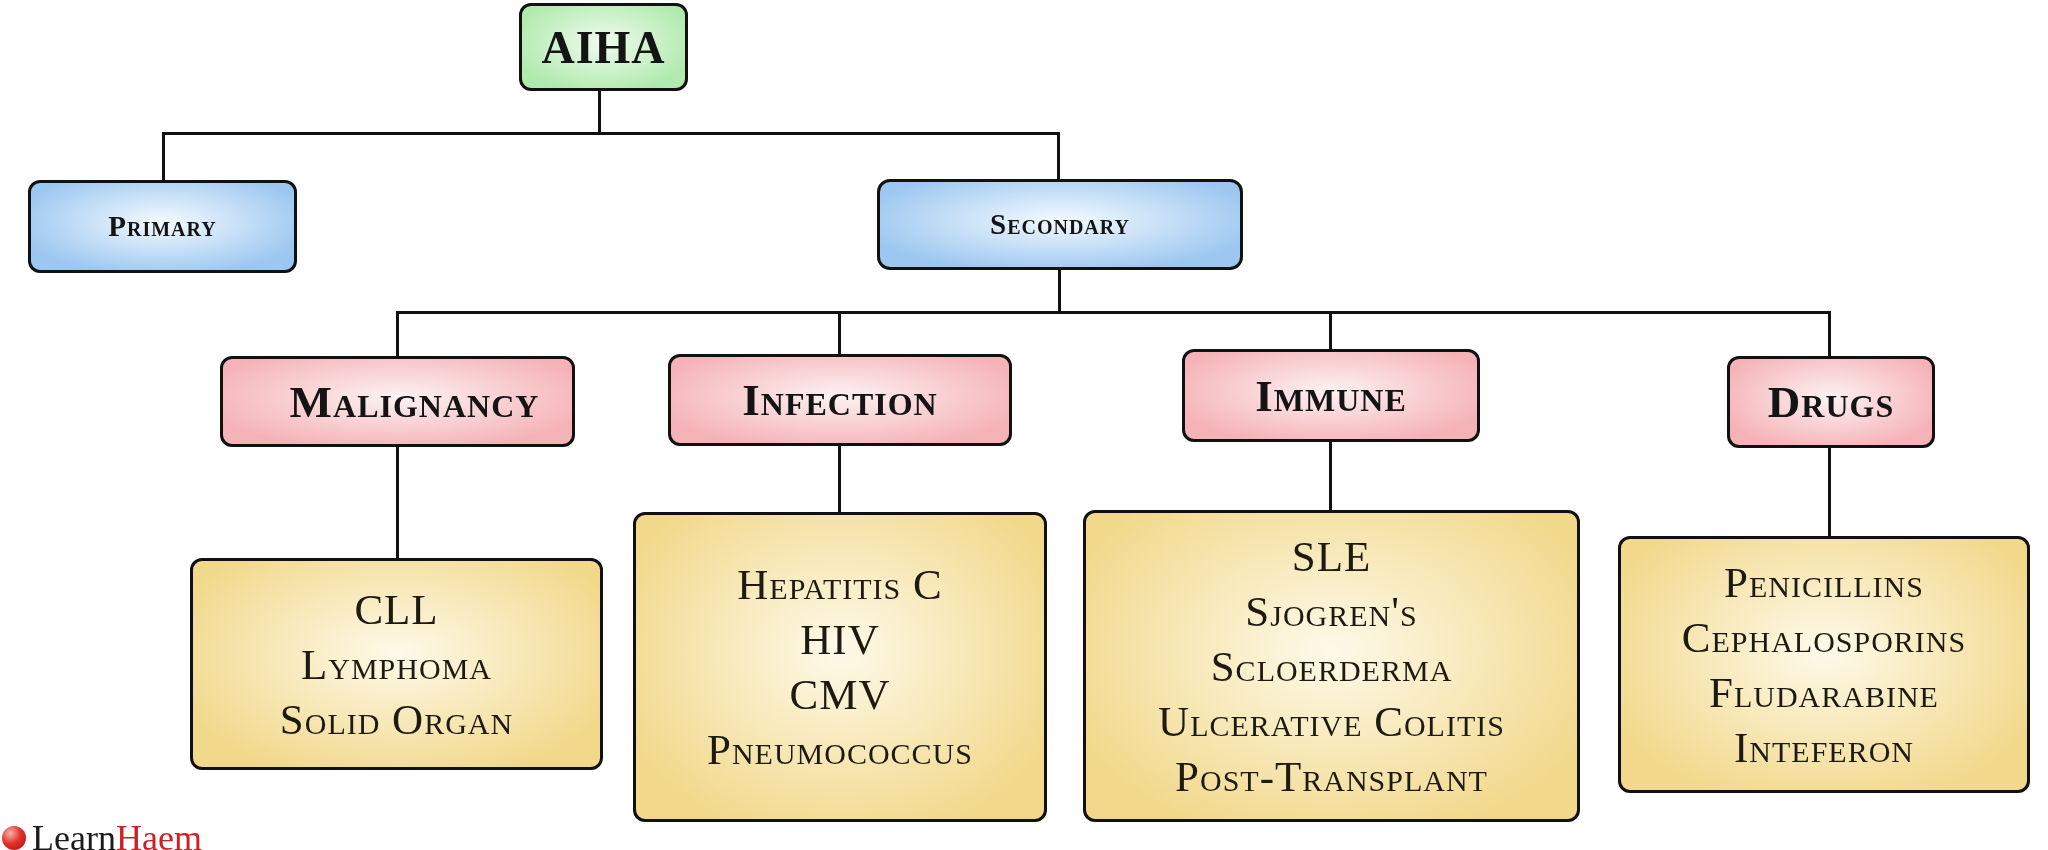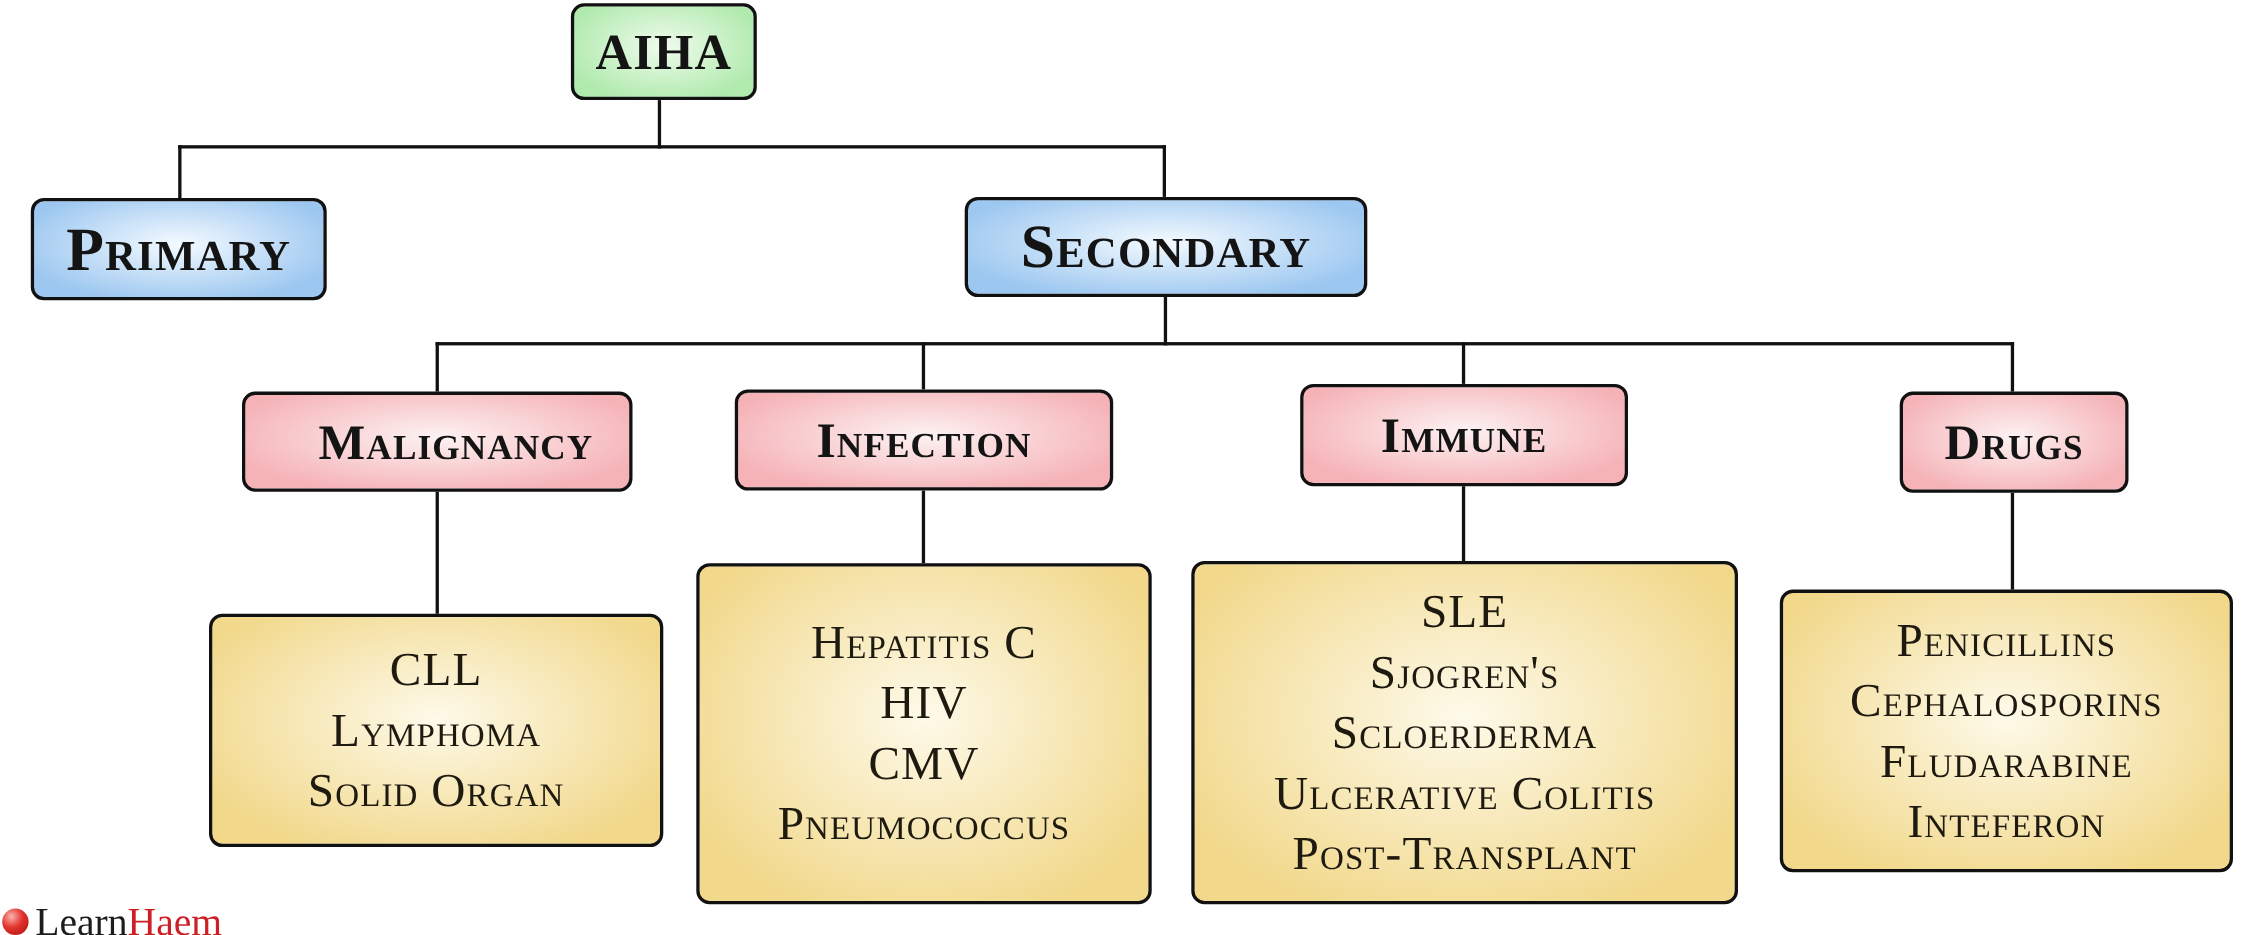--- a/index.html
+++ b/index.html
@@ -47,36 +47,36 @@
   }
   .node-level2 {
     background: radial-gradient(ellipse at 50% 45%, var(--level2-center) 0%, var(--level2-fill) 80%);
   }
   .node-leaf {
     background: radial-gradient(ellipse at 50% 45%, var(--leaf-center) 0%, var(--leaf-fill) 82%);
     flex-direction: column;
   }
 
   .node-root .label   { font-size: 46px; }
-  .node-level1 .label { font-size: 56px; }
+  .node-level1 .label { font-size: 29px; }
   .node-level2 .label { font-size: 45px; }
 
   .leaf-line {
     font-variant: small-caps;
     font-size: 43px;
     line-height: 55px;
     letter-spacing: 1px;
     color: var(--leaf-text, #1f1a10);
     white-space: nowrap;
   }
 
   
   #node-root        { left: 519px;  top: 3px;   width: 169px; height: 88px; }
   #node-primary     { left: 28px;   top: 180px; width: 269px; height: 93px; }
-  #node-secondary   { left: 877px;  top: 179px; width: 366px; height: 91px; }
+  #node-secondary   { left: 877px;  top: 179px; width: 366px; height: 91px; border-radius: 13px; }
   #node-malignancy  { left: 220px;  top: 356px; width: 355px; height: 91px; padding-left: 34px; }
   #node-infection   { left: 668px;  top: 354px; width: 344px; height: 92px; }
   #node-immune      { left: 1182px; top: 349px; width: 298px; height: 93px; }
   #node-drugs       { left: 1727px; top: 356px; width: 208px; height: 92px; }
   #leaf-malignancy  { left: 190px;  top: 558px; width: 413px; height: 212px; }
   #leaf-infection   { left: 633px;  top: 512px; width: 414px; height: 310px; text-align: center; }
   #leaf-immune      { left: 1083px; top: 510px; width: 497px; height: 312px; }
   #leaf-drugs       { left: 1618px; top: 536px; width: 412px; height: 257px; }
 
   #riser-root       { left: 598px;  top: 91px;  height: 44px; }

